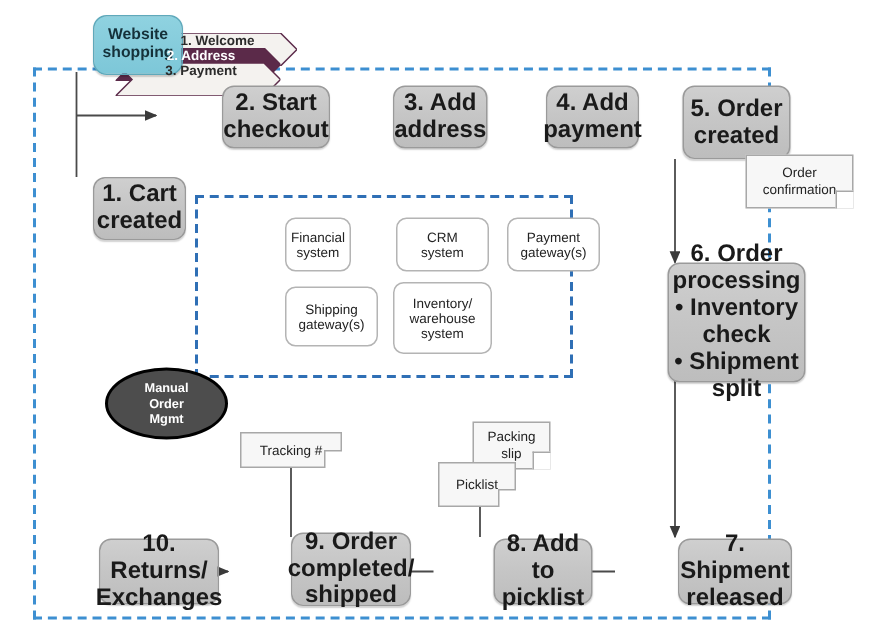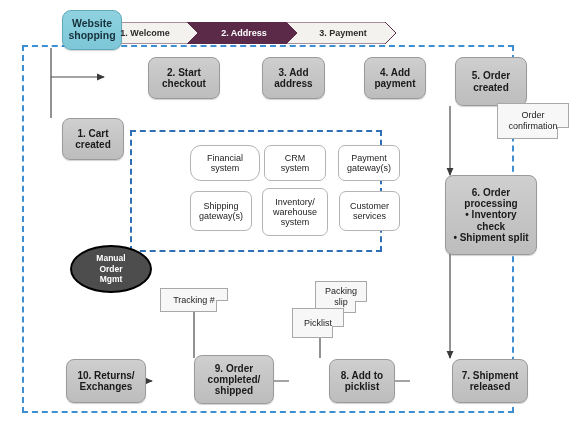--- a/index.html
+++ b/index.html
@@ -37,21 +37,21 @@
     white-space: pre-line;
     margin-left: 40px;
   }
 
   
   .proc {
     background: linear-gradient(to bottom, #cfcfcf 0%, #c6c6c6 45%, #bdbdbd 100%);
     border: 1px solid #9a9a9a;
     border-radius: 8px;
     color: #1a1a1a;
-    font-size: 10px;
+    font-size: 16px;
     font-weight: bold;
     box-shadow: 0 1px 1px rgba(0,0,0,0.18);
     padding: 2px 3px;
   }
 
   
   .entry {
     background: linear-gradient(to bottom, #8fd2e0 0%, #7dc7d8 100%);
     border: 1px solid #5fa9bb;
     border-radius: 9px;
@@ -187,21 +187,21 @@
       <path d="M289,381 L237,381" marker-end="url(#arrowhead)"></path>
 
       <path d="M108,381 L152,381" marker-end="url(#arrowhead)"></path>
 
       <path d="M320,338 L320,358"></path>
 
       <path d="M194,312 L194,358"></path>
     </g>
   </svg>
 
-  <div id="breadcrumb" style="left:88px; top:22px; width:430px;">
+  <div id="breadcrumb" style="left:88px; top:22px; width:430px;flex-direction:column;">
 
     <div class="crumb light" style="width:110px;">
       <svg class="shape" viewBox="0 0 110 22" preserveAspectRatio="none">
         <path d="M0,0 L99,0 L110,11 L99,22 L0,22 Z" fill="#f4f2ef" stroke="#5b2a49" stroke-width="1"></path>
       </svg>
       <span class="lbl">1. Welcome</span>
     </div>
 
     <div class="crumb dark" style="width:110px; margin-left:-11px;">
       <svg class="shape" viewBox="0 0 110 22" preserveAspectRatio="none">
@@ -253,38 +253,36 @@
   <div class="node proc" style="left:289px; top:359px; width:66px; height:44px;">8. Add to
 picklist</div>
 
   <div class="node proc" style="left:154px; top:355px; width:80px; height:49px;">9. Order
 completed/
 shipped</div>
 
   <div class="node proc" style="left:26px; top:359px; width:80px; height:44px;text-align:center;">10. Returns/
 Exchanges</div>
 
-  <div class="node sysbox" style="left:150px; top:145px; width:70px; height:36px;border-radius:11px;">Financial
+  <div class="node sysbox" style="left:150px; top:145px; width:44px; height:36px;">Financial
 system</div>
 
   <div class="node sysbox" style="left:224px; top:145px; width:62px; height:36px;">CRM
 system</div>
 
   <div class="node sysbox" style="left:298px; top:145px; width:62px; height:36px;">Payment
 gateway(s)</div>
 
   <div class="node sysbox" style="left:150px; top:191px; width:62px; height:40px;">Shipping
 gateway(s)</div>
 
   <div class="node sysbox" style="left:222px; top:188px; width:66px; height:48px;">Inventory/
 warehouse
 system</div>
 
-  <div class="node sysbox" style="left:299px; top:191px; width:61px; height:40px;">Customer
-services</div>
 
   <div class="doc" style="left:497px; top:103px; width:72px; height:36px;">
     <span>Order
 confirmation</span>
     <span class="fold"></span>
   </div>
 
   <div class="doc" style="left:160px; top:288px; width:68px; height:24px;">
     <span>Tracking #</span>
     <span class="fold"></span>

